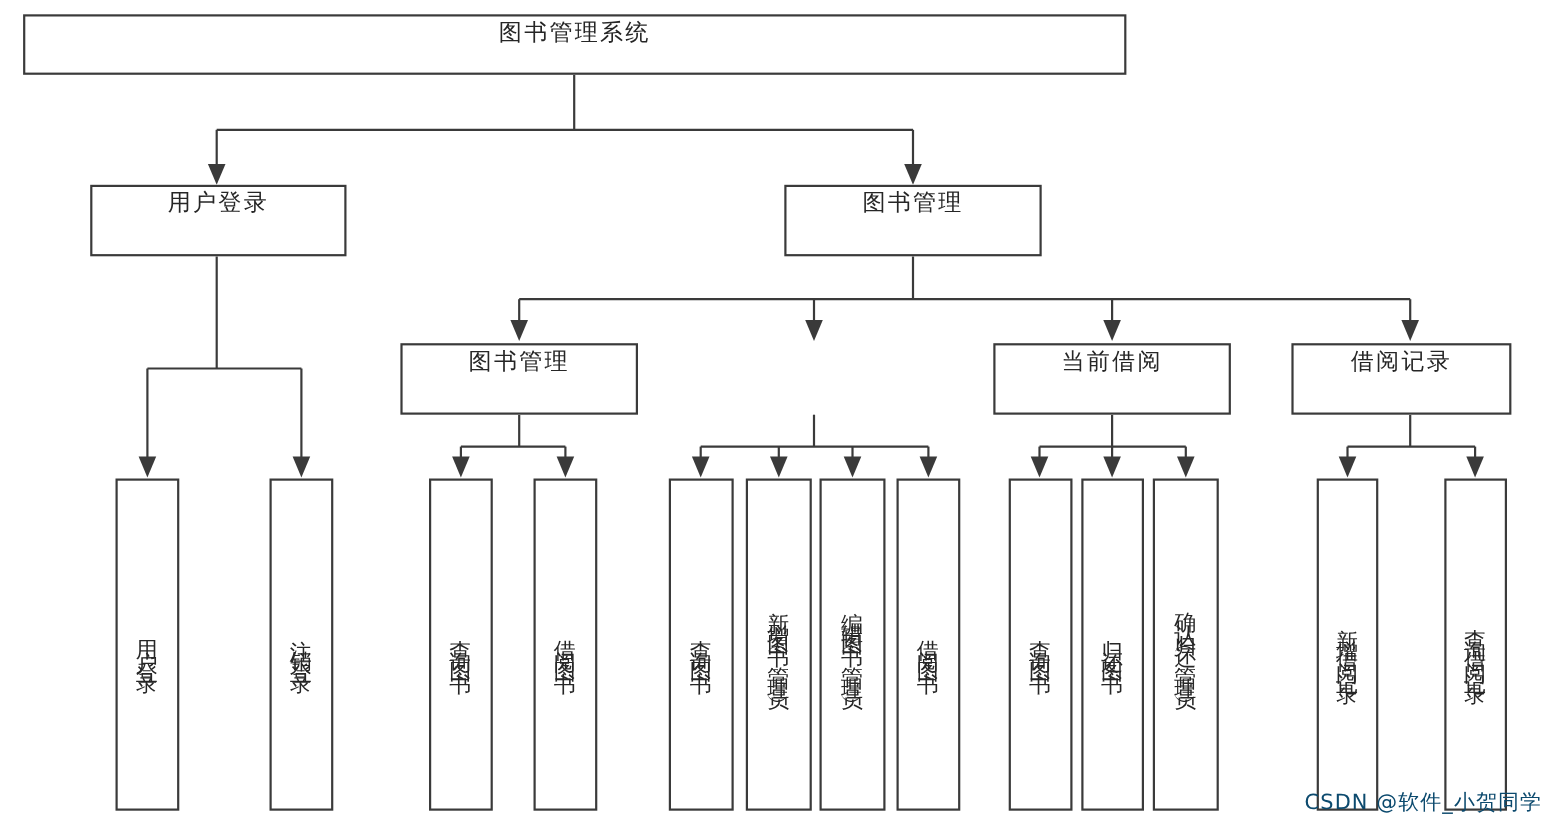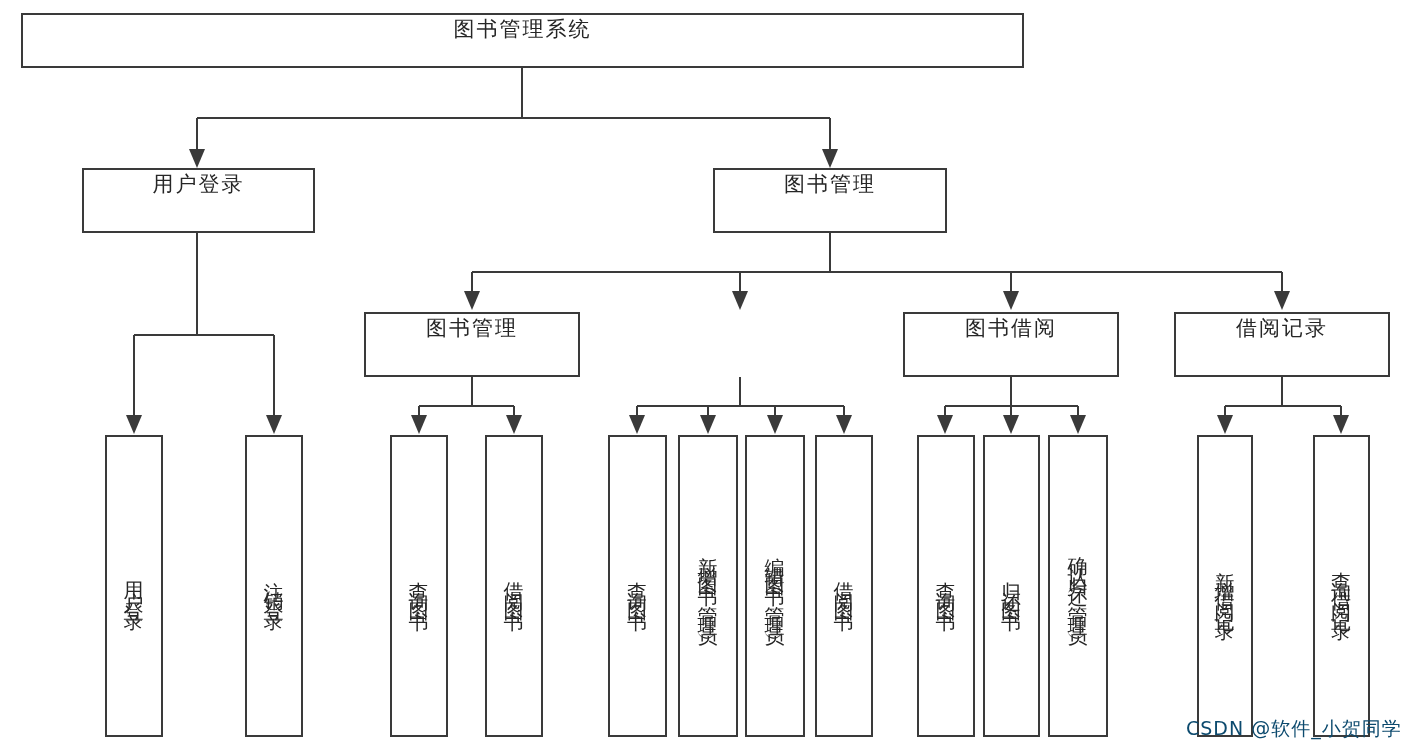--- a/index.html
+++ b/index.html
@@ -109,23 +109,23 @@
     <span>用户登录</span>
   </div>
   <div class="node" style="left:713px;top:168px;width:234px;height:65px;">
     <span>图书管理</span>
   </div>
 
   <div class="node" style="left:364px;top:312px;width:216px;height:65px;">
     <span>图书管理</span>
   </div>
   <div class="node" style="left:903px;top:312px;width:216px;height:65px;">
-    <span>图书借阅</span>
+    <span>当前借阅</span>
   </div>
-  <div class="node" style="left:1174px;top:312px;width:216px;height:65px;">
+  <div class="node" style="left:1174px;top:312px;width:200px;height:65px;">
     <span>借阅记录</span>
   </div>
 
   <div class="leaf" style="left:105px;top:435px;width:58px;height:302px;">
     <span class="vtext">用户登录</span>
   </div>
   <div class="leaf" style="left:245px;top:435px;width:58px;height:302px;">
     <span class="vtext">注销登录</span>
   </div>
 

